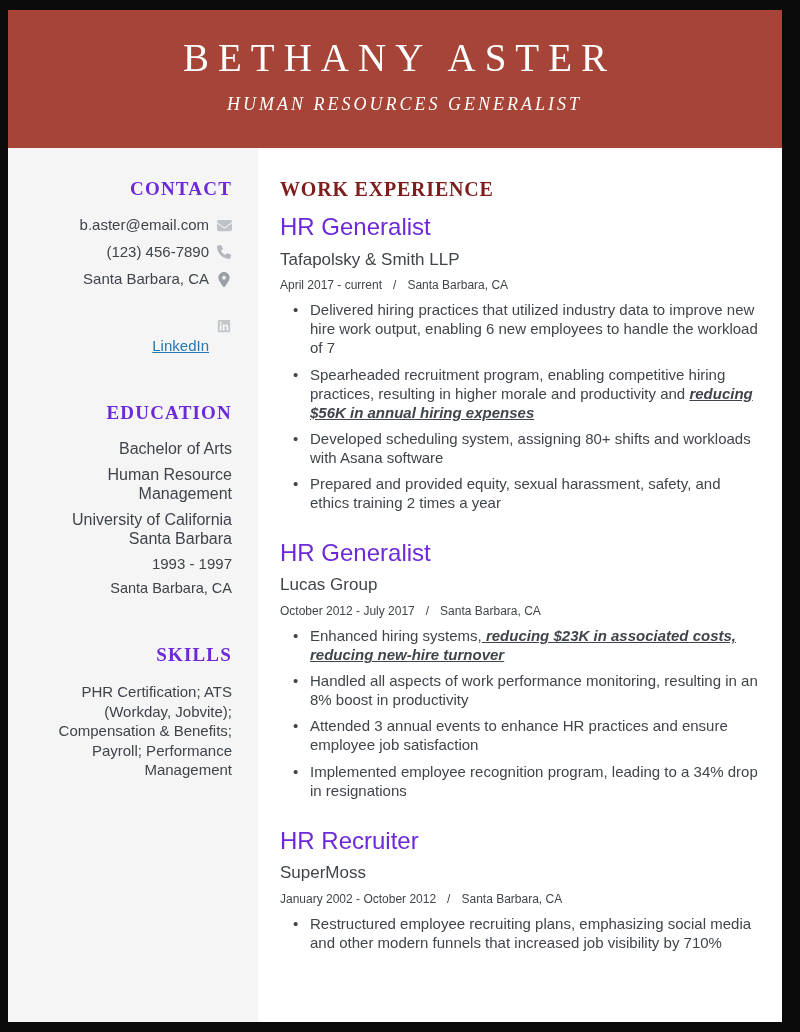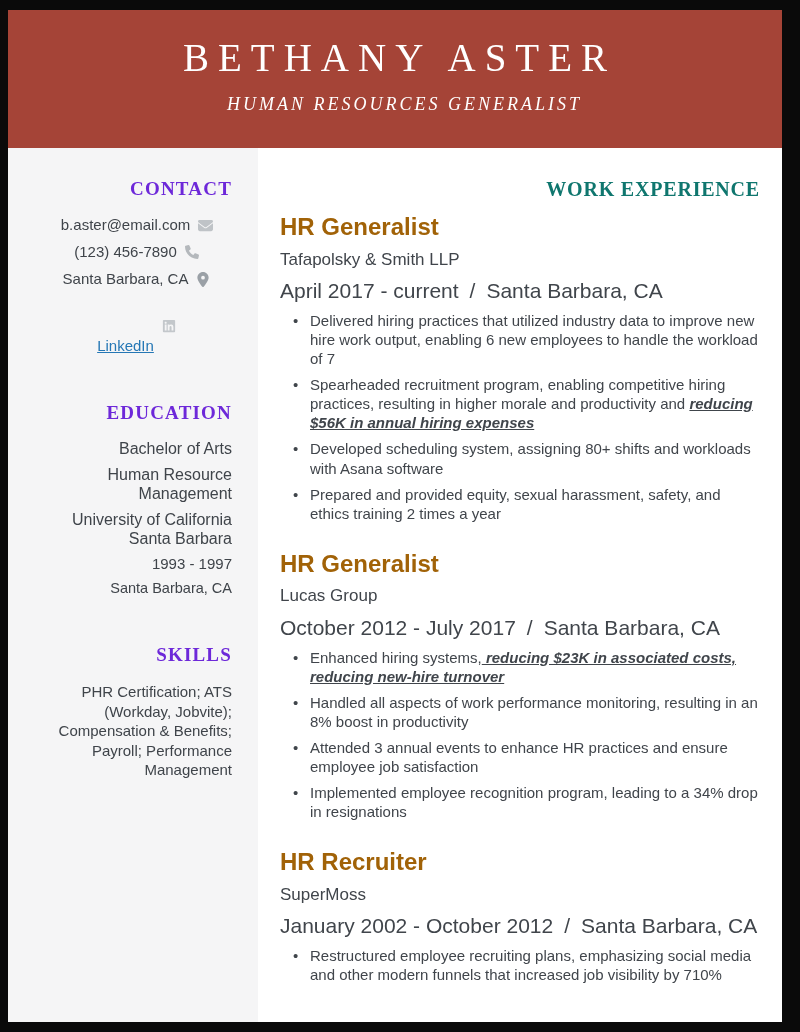--- a/index.html
+++ b/index.html
@@ -55,21 +55,21 @@
   .side-section { margin-bottom: 47px; }
   .side-h {
     margin: 0 0 16px 0;
     font-family: "Liberation Serif", "DejaVu Serif", serif;
     font-weight: 700;
     font-size: 19px;
     letter-spacing: 1.2px;
     color: #6d28d9;
   }
   .c-row {
-    display: flex; justify-content: center; align-items: center;
+    display: flex; justify-content: flex-end; align-items: center;
     gap: 7px; margin-bottom: 9px;
     font-size: 15px; line-height: 1.2;
   }
   .c-icon { display: inline-flex; width: 16px; height: 15px; align-items: center; justify-content: center; }
   .c-link { color: #2577b5; text-decoration: underline; margin-top: 40px; }
   .edu-line { font-size: 16px; line-height: 1.18; margin-bottom: 7px; }
   .edu-small { font-size: 15px; line-height: 1.18; margin-bottom: 7px; }
   .edu-smaller { font-size: 14.5px; line-height: 1.18; margin-bottom: 0; }
   .skills-text { font-size: 15px; line-height: 1.3; }
   
@@ -79,33 +79,32 @@
     padding: 30px 22px 20px 22px;
     color: #40454b;
     font-family: "Liberation Sans", "DejaVu Sans", sans-serif;
   }
   .we-heading {
     margin: 0 0 12px 0;
     font-family: "Liberation Serif", "DejaVu Serif", serif;
     font-weight: 700;
     font-size: 20px;
     letter-spacing: 0.8px;
-    color: #0f766e;
-    text-align: right;
+    color: #7f1d1d;
   }
   .job { margin-bottom: 27px; }
   .job-title {
     margin: 0 0 9px 0;
     font-size: 24px;
-    font-weight: 700;
-    color: #a16207;
+    font-weight: 400;
+    color: #6d28d9;
     line-height: 1.15;
   }
   .job-company { font-size: 17px; margin-bottom: 8px; line-height: 1.2; }
-  .job-meta { font-size: 21px; margin-bottom: 8px; line-height: 1.2; }
+  .job-meta { font-size: 12px; margin-bottom: 8px; line-height: 1.2; }
   .job-meta .sep { margin: 0 11px; }
   ul.bullets { list-style: none; margin: 0; padding: 0; }
   ul.bullets li {
     position: relative;
     padding-left: 30px;
     font-size: 15px;
     line-height: 1.27;
     margin-bottom: 7px;
   }
   ul.bullets li::before {

